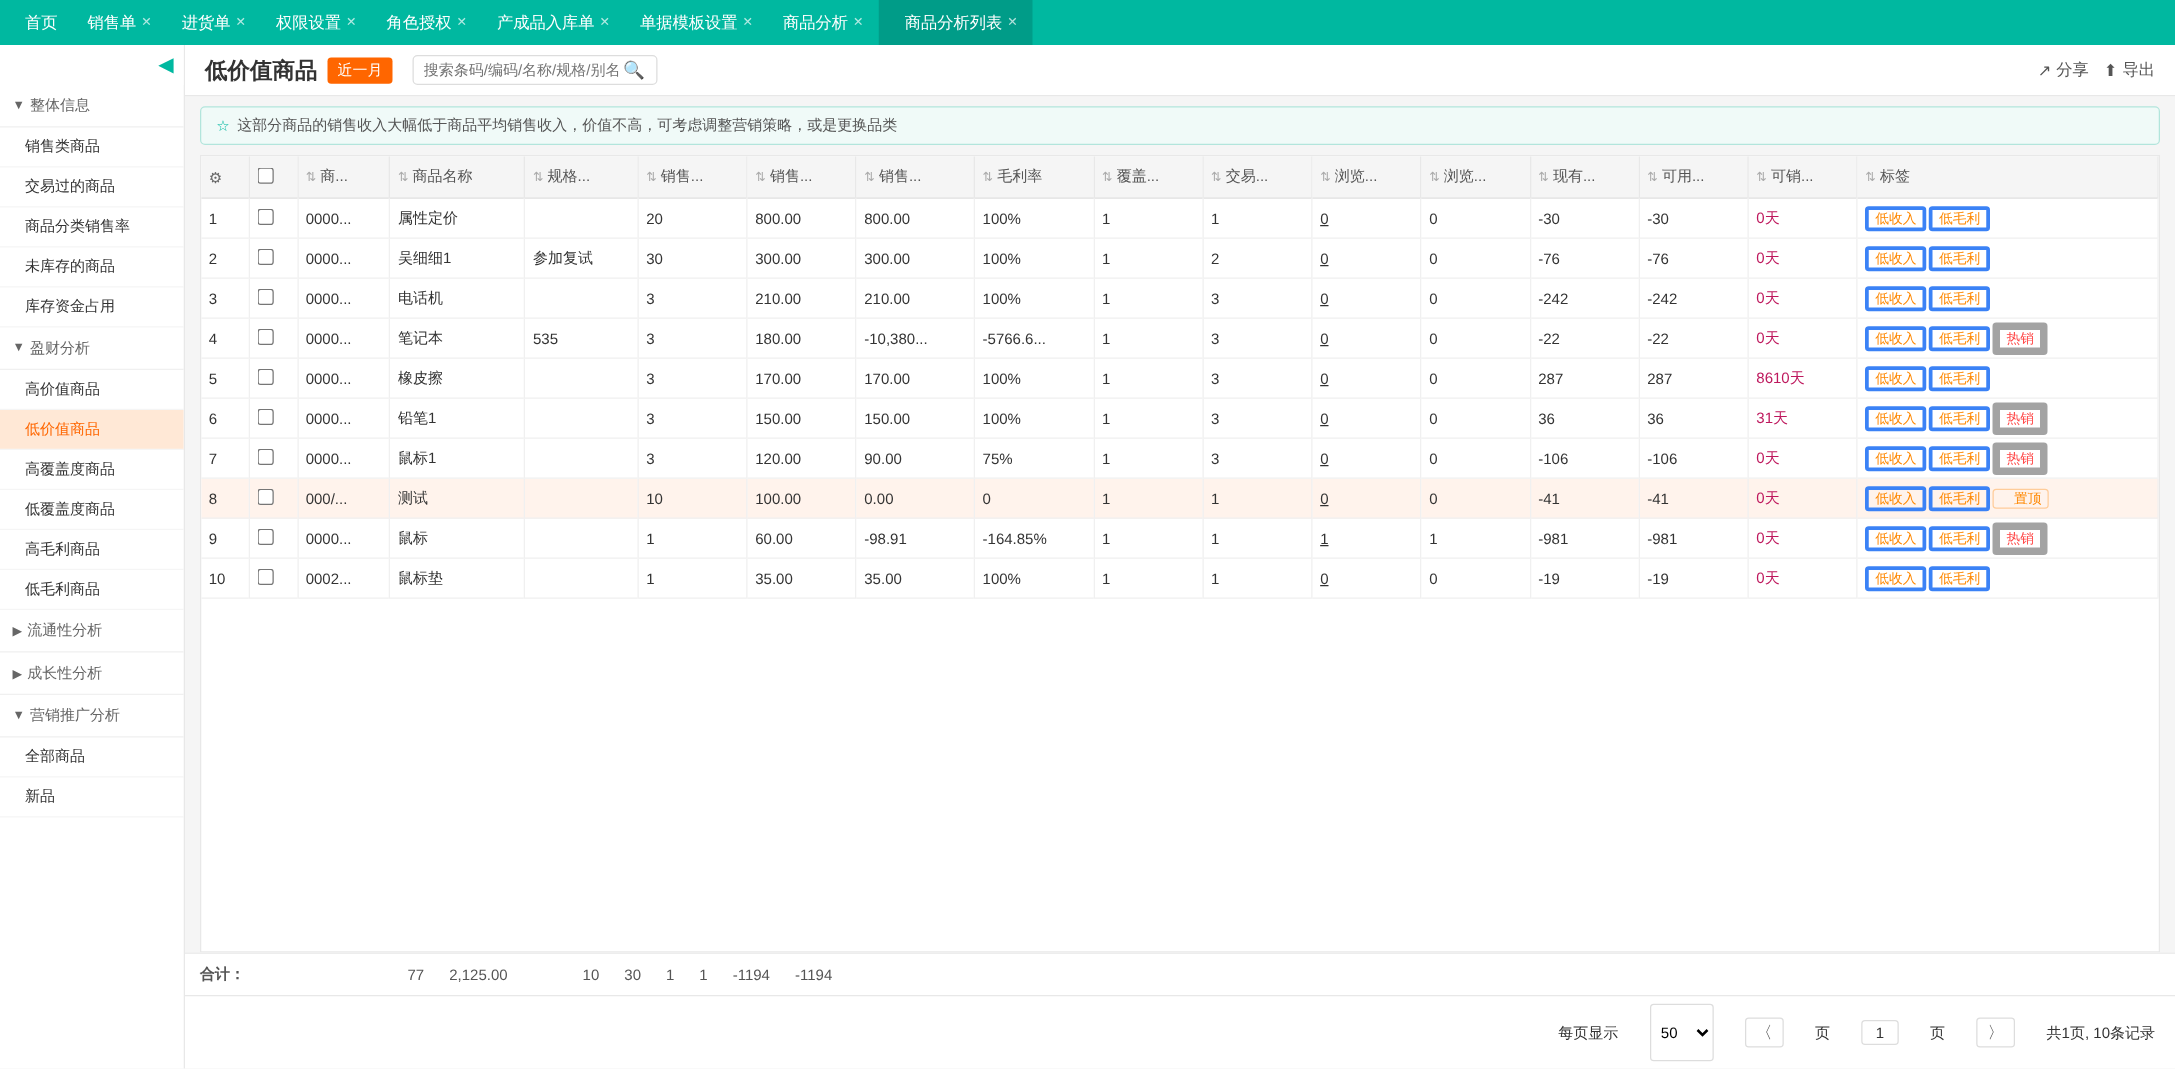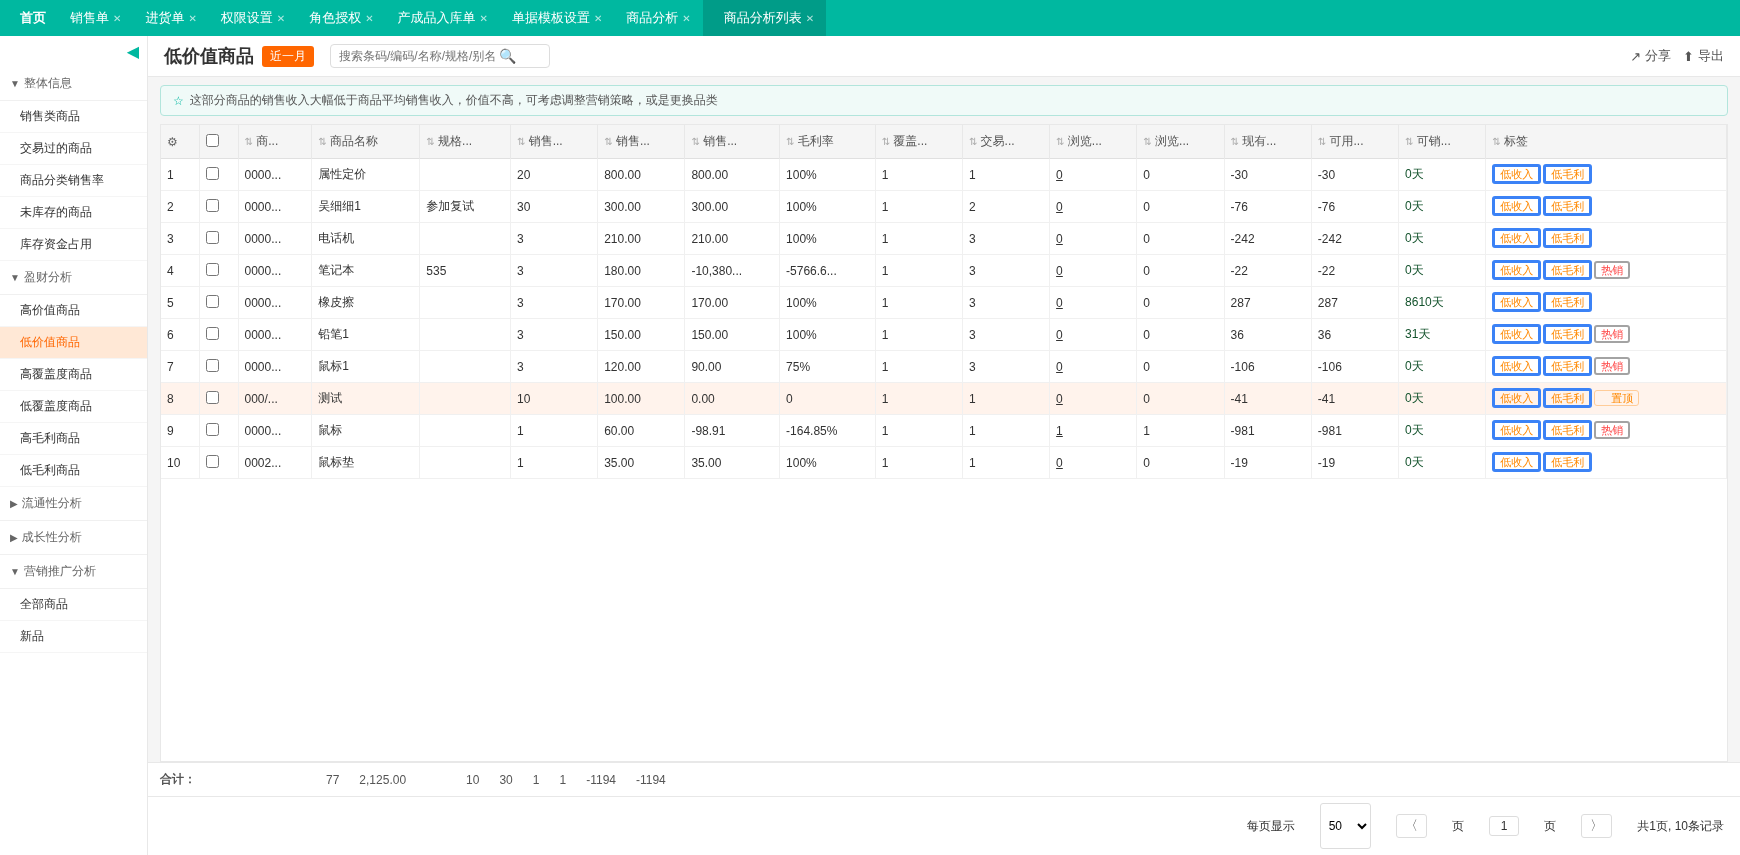--- a/index.html
+++ b/index.html
@@ -24,21 +24,21 @@
       font-size: 13px;
       white-space: nowrap;
       position: relative;
     }
     .top-nav .nav-item.active { background: rgba(0,0,0,0.15); padding-left: 21px; }
     .top-nav .nav-item .close-x {
       margin-left: 4px;
       font-size: 10px;
       opacity: 0.7;
     }
-    .top-nav .nav-item.home { font-weight: bold; }
+    .top-nav .nav-item.home { font-weight: normal; }
 
     
     .main-layout {
       display: flex;
       height: calc(100vh - 36px);
       overflow: hidden;
     }
 
     
     .sidebar {
@@ -100,21 +100,21 @@
       cursor: pointer;
     }
     .search-input-wrap {
       display: flex;
       align-items: center;
       border: 1px solid #ddd;
       border-radius: 4px;
       padding: 3px 8px;
       background: white;
       margin-left: 8px;
-      width: 220px;
+      width: 196px;
     }
     .search-input-wrap input {
       border: none;
       outline: none;
       font-size: 12px;
       width: 160px;
       color: #999;
     }
     .search-icon { color: #ff6600; font-size: 14px; cursor: pointer; }
     .header-actions {
@@ -182,23 +182,23 @@
       color: #333;
       white-space: nowrap;
     }
     .tag-label {
       border-radius: 3px;
       padding: 1px 5px;
       font-size: 11px;
       margin-right: 2px;
     }
     .tag-low-income { color: #ff8800; border: 3px solid #3b82f6; }
-    .tag-hot { color: #ff4444; border: 2px solid #a3a3a3; }
+    .tag-hot { color: #ff4444; border: 6px solid #a3a3a3; }
     .tag-recommend { color: #ff8800; border: 1px solid #ffcc99; padding-left: 16px; }
-    .days-orange { color: #14532d; margin-top: 13px; }
+    .days-orange { color: #be185d; margin-top: 13px; }
     .link-underline { text-decoration: underline; color: #333; cursor: pointer; }
 
     
     .footer-bar {
       background: white;
       border-top: 1px solid #e8e8e8;
       padding: 8px 12px;
       display: flex;
       align-items: center;
       font-size: 12px;

